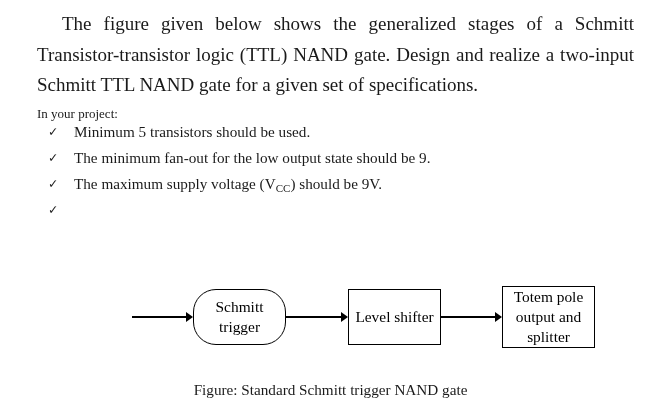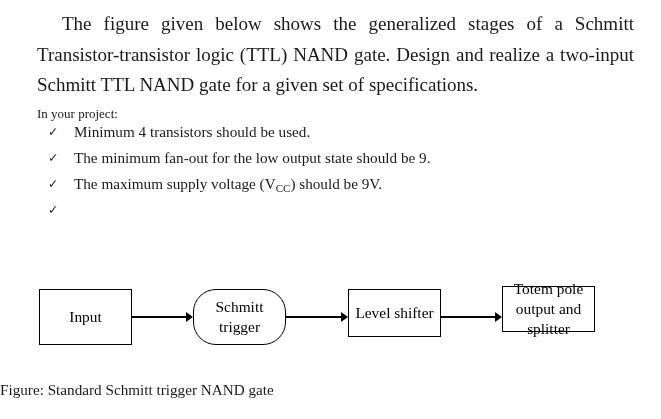--- a/index.html
+++ b/index.html
@@ -116,22 +116,22 @@
     line-height: 20px;
     color: #000000;
   }
   .node-box .node-label {
     display: block;
     padding: 0 4px;
   }
 
   .n1 { left: 39px;  top: 21px; width: 93px; height: 56px; }
   .n2 { left: 193px; top: 21px; width: 93px; height: 56px; border-radius: 23px; }
-  .n3 { left: 348px; top: 21px; width: 93px; height: 48px; }
-  .n4 { left: 502px; top: 18px; width: 93px; height: 46px; }
+  .n3 { left: 348px; top: 21px; width: 93px; height: 56px; }
+  .n4 { left: 502px; top: 18px; width: 93px; height: 62px; }
 
   
   .connector {
     position: absolute;
     height: 12px;
     top: 43px;
   }
   .connector .shaft {
     position: absolute;
     left: 0;
@@ -155,21 +155,21 @@
   .c2 .shaft { width: 56px; }
   .c3 { left: 441px; width: 61px; }
   .c3 .shaft { width: 55px; }
 
   
   .figure-caption {
     position: absolute;
     left: 0;
     top: 379px;
     width: 661px;
-    text-align: left;
+    text-align: center;
     font-size: 15.2px;
     line-height: 22px;
     color: #1a1a1a;
   }
 </style>
 </head>
 <body>
 
 <div class="page">
 
@@ -178,44 +178,41 @@
   <div class="body-text">
     <p class="indent-para">The figure given below shows the generalized stages of a Schmitt Transistor-transistor logic (TTL) NAND gate. Design and realize a two-input Schmitt TTL NAND gate for a given set of specifications.</p>
   </div>
 
   <div class="in-your-project">In your project:</div>
 
   <ul class="check-list">
 
     <li class="check-item">
       <span class="check-icon">✓</span>
-      <span class="item-text">Minimum 4 transistors should be used.</span>
+      <span class="item-text">Minimum 5 transistors should be used.</span>
     </li>
 
     <li class="check-item">
       <span class="check-icon">✓</span>
       <span class="item-text">The minimum fan-out for the low output state should be 9.</span>
     </li>
 
     <li class="check-item">
       <span class="check-icon">✓</span>
       <span class="item-text"><span>The maximum supply voltage (V</span><span class="sub">CC</span><span>) should be 9V.</span></span>
     </li>
 
     <li class="check-item">
       <span class="check-icon">✓</span>
     </li>
 
   </ul>
 
   <div class="diagram">
 
-    <div class="node-box n1">
-      <span class="node-label">Input</span>
-    </div>
 
     <div class="connector c1">
       <span class="shaft"></span>
       <span class="head"></span>
     </div>
 
     <div class="node-box n2">
       <span class="node-label">Schmitt trigger</span>
     </div>
 

